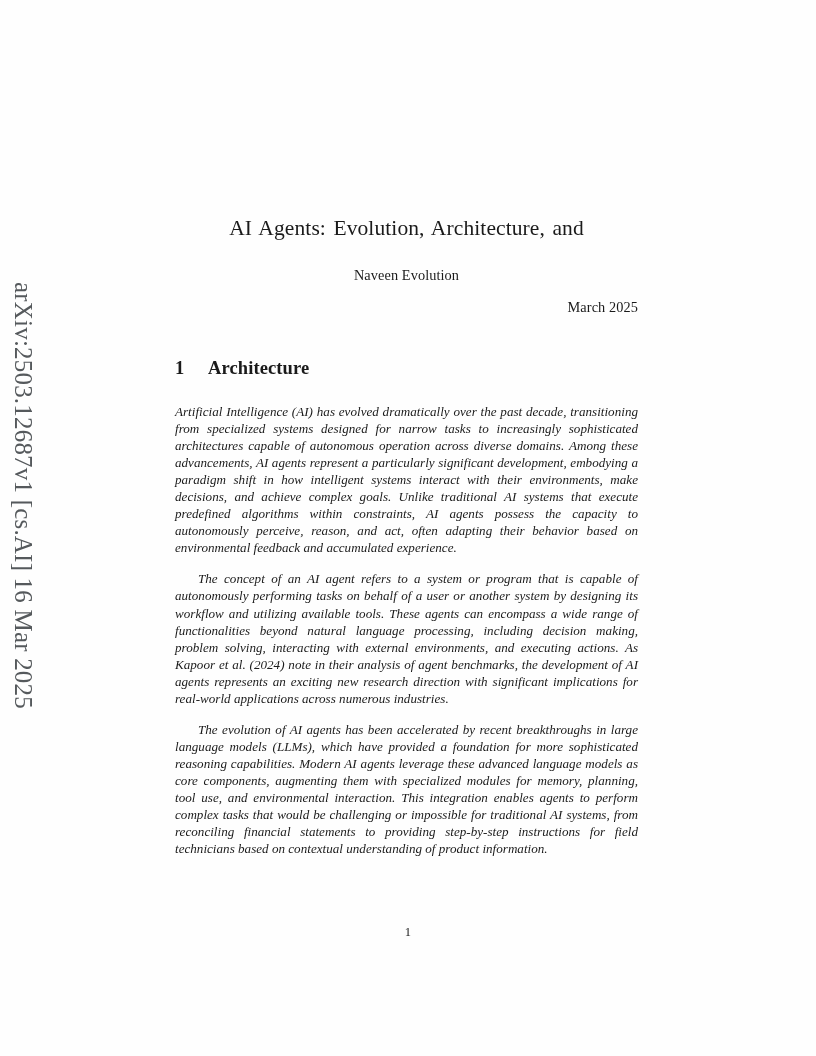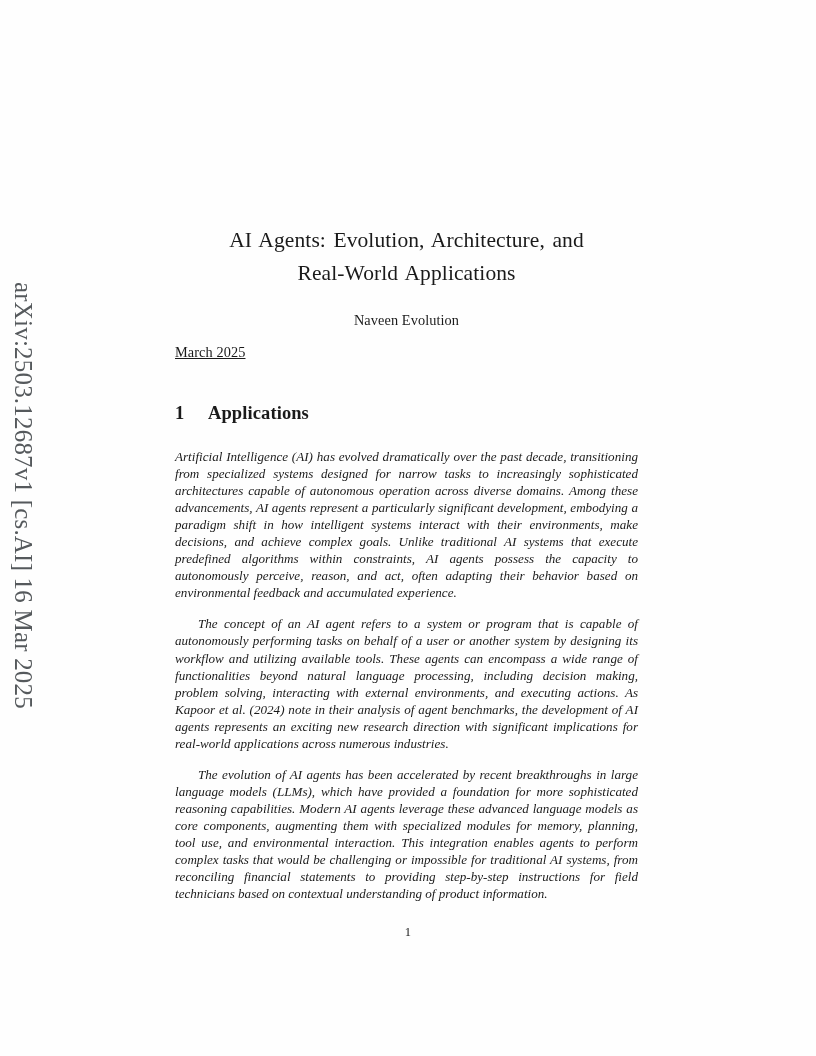--- a/index.html
+++ b/index.html
@@ -40,21 +40,21 @@
     line-height: 46px;
     text-align: left;
     padding-left: 2px;
     box-sizing: border-box;
   }
 
   
   .content {
     position: absolute;
     left: 175px;
-    top: 12px;
+    top: 0;
     width: 463px;
   }
 
   .title {
     margin: 0;
     padding-top: 212px;
     font-size: 21.5px;
     font-weight: normal;
     line-height: 33px;
     text-align: center;
@@ -69,24 +69,23 @@
     font-size: 14.3px;
     text-align: center;
     line-height: 18px;
     letter-spacing: 0.1px;
   }
 
   .date {
     margin: 0;
     padding-top: 14px;
     font-size: 14.3px;
-    text-align: left;
+    text-align: right;
     line-height: 18px;
     letter-spacing: 0.1px;
-    text-decoration: underline;
   }
 
   .section-heading {
     margin: 0;
     padding-top: 40px;
     font-size: 18.5px;
     font-weight: bold;
     line-height: 24px;
     letter-spacing: 0.1px;
   }
@@ -130,29 +129,28 @@
 <body>
 
 <div class="page">
 
   <div class="arxiv-stamp">arXiv:2503.12687v1  [cs.AI]  16 Mar 2025</div>
 
   <div class="content">
 
     <h1 class="title">
       <span class="tline">AI Agents: Evolution, Architecture, and</span>
-      <span class="tline">Real-World Applications</span>
     </h1>
 
     <p class="author">Naveen Evolution</p>
 
     <p class="date">March 2025</p>
 
     <h2 class="section-heading">
-      <span class="secnum">1</span><span>Applications</span>
+      <span class="secnum">1</span><span>Architecture</span>
     </h2>
 
     <div class="body-text">
       <p class="para">Artificial Intelligence (AI) has evolved dramatically over the past decade, transitioning from specialized systems designed for narrow tasks to increasingly sophisticated architectures capable of autonomous operation across diverse domains. Among these advancements, AI agents represent a particularly significant development, embodying a paradigm shift in how intelligent systems interact with their environments, make decisions, and achieve complex goals. Unlike traditional AI systems that execute predefined algorithms within constraints, AI agents possess the capacity to autonomously perceive, reason, and act, often adapting their behavior based on environmental feedback and accumulated experience.</p>
       <p class="para indent">The concept of an AI agent refers to a system or program that is capable of autonomously performing tasks on behalf of a user or another system by designing its workflow and utilizing available tools. These agents can encompass a wide range of functionalities beyond natural language processing, including decision making, problem solving, interacting with external environments, and executing actions. As Kapoor et al. (2024) note in their analysis of agent benchmarks, the development of AI agents represents an exciting new research direction with significant implications for real-world applications across numerous industries.</p>
       <p class="para indent">The evolution of AI agents has been accelerated by recent breakthroughs in large language models (LLMs), which have provided a foundation for more sophisticated reasoning capabilities. Modern AI agents leverage these advanced language models as core components, augmenting them with specialized modules for memory, planning, tool use, and environmental interaction. This integration enables agents to perform complex tasks that would be challenging or impossible for traditional AI systems, from reconciling financial statements to providing step-by-step instructions for field technicians based on contextual understanding of product information.</p>
     </div>
 
   </div>
 

